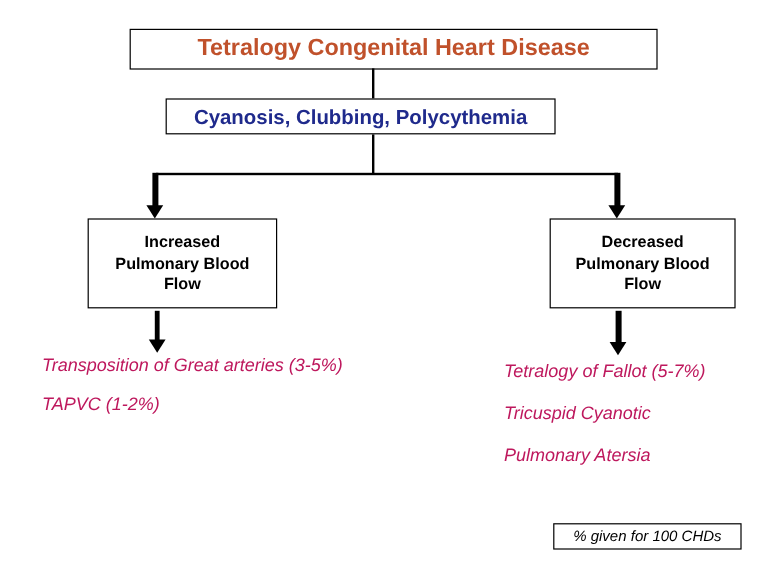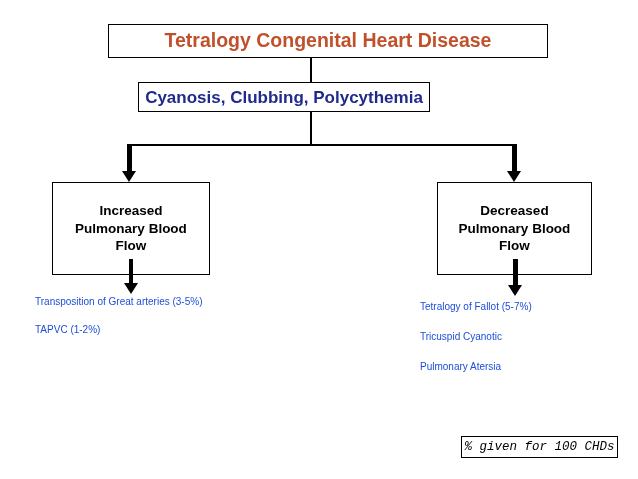--- a/index.html
+++ b/index.html
@@ -41,33 +41,34 @@
     font-size: 19.5px;
     font-weight: bold;
     letter-spacing: 0px;
     line-height: 1;
     white-space: nowrap;
   }
 
   #signs-box {
     left: 138px;
     top: 82px;
-    width: 292px;
+    width: 325px;
     height: 30px;
   }
   #signs-text {
     color: #1F2A8C;
     font-size: 17px;
     font-weight: bold;
     line-height: 1;
     white-space: nowrap;
   }
 
   .branch-box {
-    height: 93px;
+    height: 75px;
+    margin-left: 21px;
   }
   #increased-box {
     left: 52px;
     top: 182px;
     width: 158px;
   }
   #decreased-box {
     left: 437px;
     top: 182px;
     width: 155px;
@@ -184,25 +185,26 @@
     left: 35px;
     top: 297px;
     width: 300px;
   }
   #right-list {
     left: 420px;
     top: 302px;
     width: 210px;
   }
   .list-item {
-    color: #1d4ed8;
-    font-size: 10px;
+    color: #be185d;
+    font-size: 15px;
     line-height: 1;
     margin-bottom: 18px;
     white-space: nowrap;
+    font-style: italic;
   }
   #right-list .list-item {
     margin-bottom: 20px;
   }
 
   
   #footnote-box {
     position: absolute;
     left: 461px;
     top: 436px;
@@ -214,21 +216,20 @@
     display: flex;
     align-items: center;
     justify-content: center;
   }
   #footnote-text {
     color: #000000;
     font-size: 12.5px;
     font-style: italic;
     line-height: 1;
     white-space: nowrap;
-    font-family: Liberation Mono, monospace;
   }
 </style>
 </head>
 <body>
 
 <div id="canvas">
 
   <div class="box" id="title-box">
     <span id="title-text">Tetralogy Congenital Heart Disease</span>
   </div>

